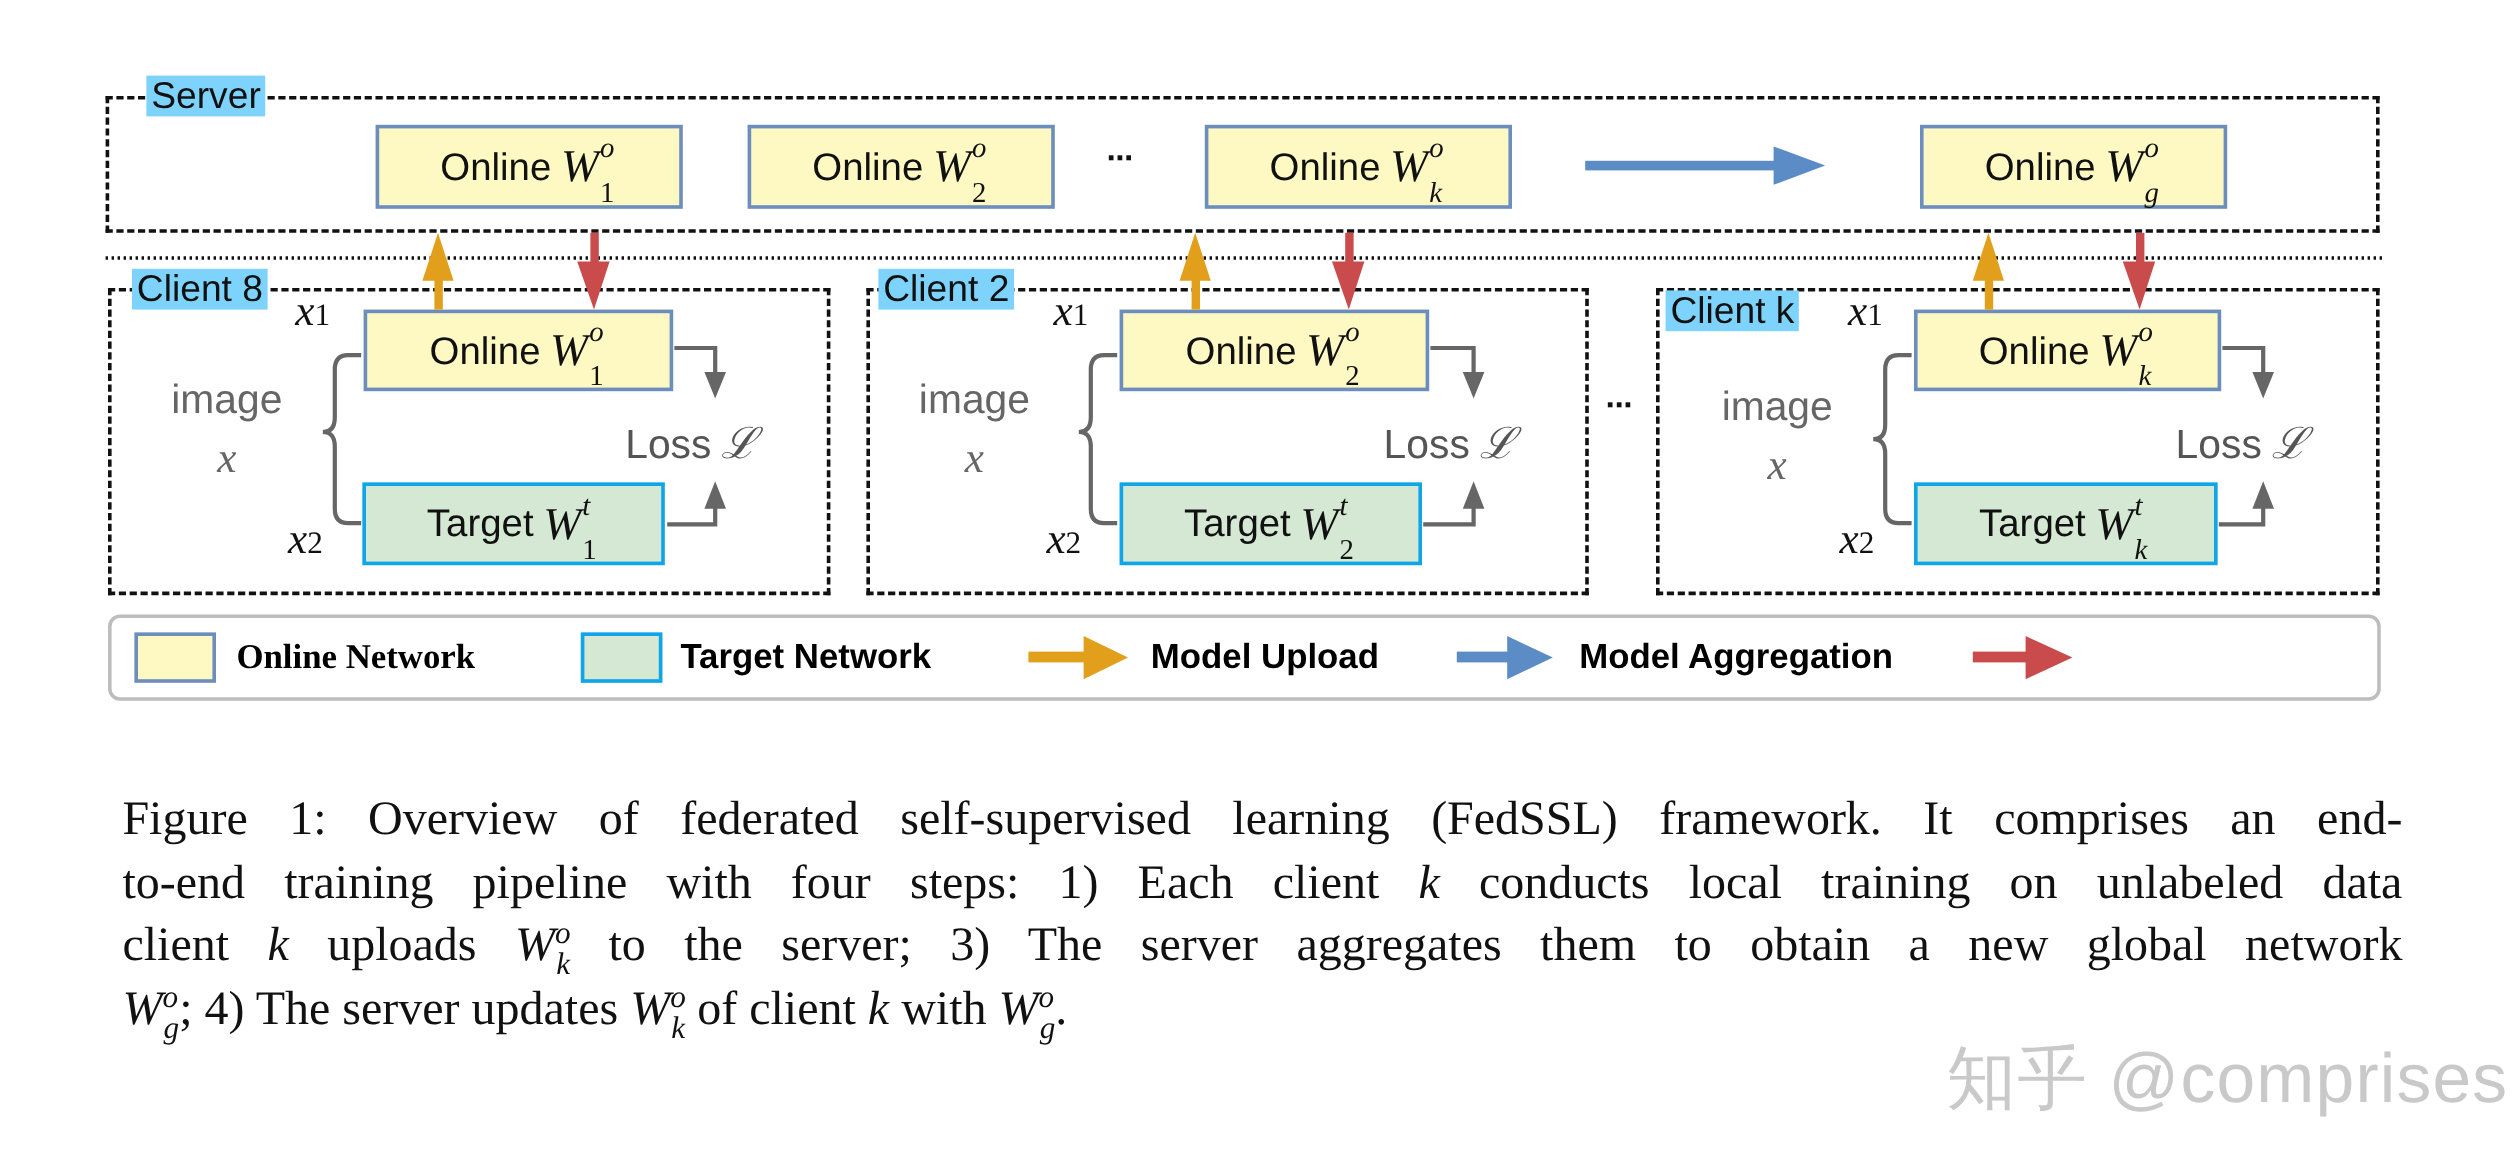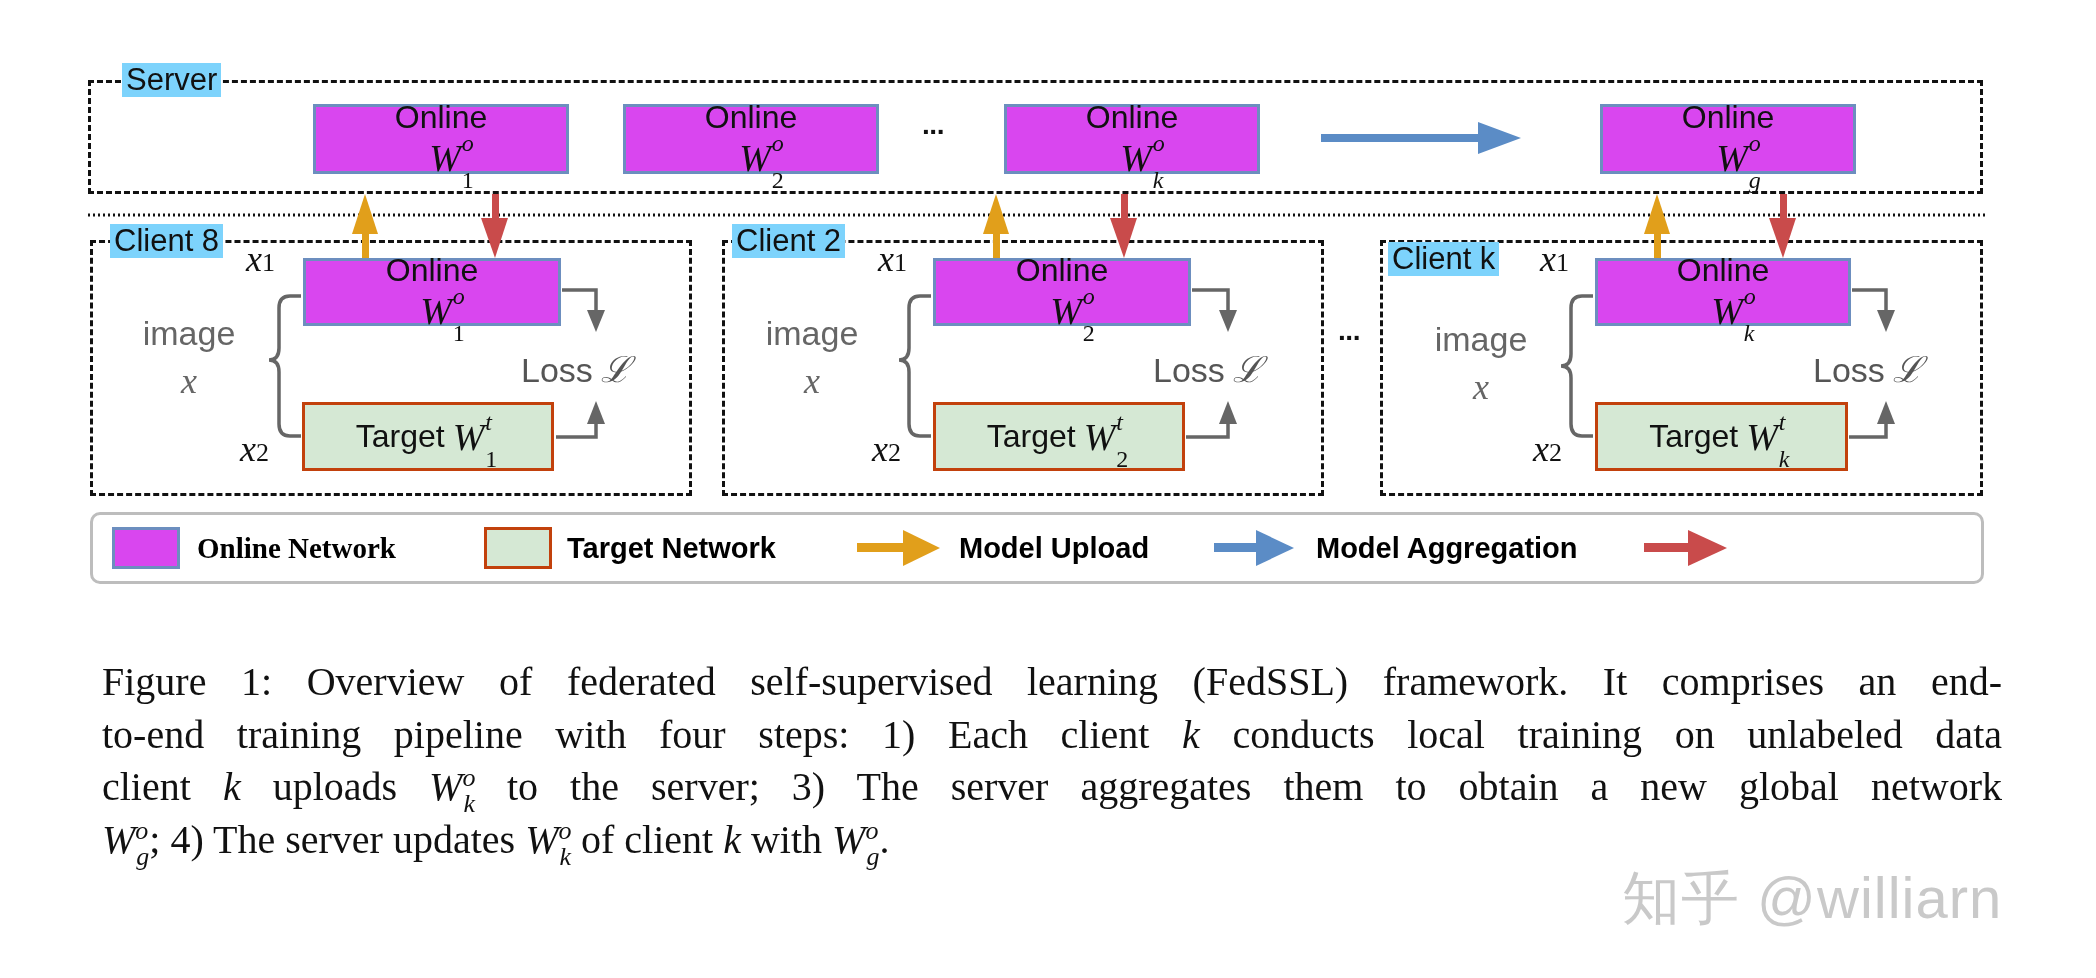--- a/index.html
+++ b/index.html
@@ -2,22 +2,22 @@
 <html><head>
 <meta charset="utf-8">
 <style>
   html, body { margin:0; padding:0; background:#ffffff; }
   body { width:2096px; height:978px; position:relative; overflow:hidden;
          font-family:"Liberation Sans", sans-serif; color:#000; }
   .dashbox { position:absolute; border:3px dashed #111; box-sizing:border-box; }
   .boxlabel { position:absolute; background:#7dd3fc; font-size:31px; line-height:34px; padding:0 4px; color:#111; }
   .net { position:absolute; box-sizing:border-box; display:flex; align-items:center; justify-content:center;
          font-size:32px; color:#111; white-space:nowrap; }
-  .online { background:#d946ef; border:3px solid #6c8ebf;flex-direction:column; }
-  .target { background:#d5e8d4; border:3px solid #c2410c; }
+  .online { background:#fef9c3; border:3px solid #6c8ebf; }
+  .target { background:#d5e8d4; border:3px solid #0ea5e9; }
   .mathW { font-family:"Liberation Serif", serif; font-style:italic; font-size:38px; margin-left:8px; position:relative; }
   .mathW sup, .mathW sub { font-size:24px; position:absolute; left:100%; margin-left:1px; font-style:italic; }
   .mathW sup { top:-6px; }
   .mathW sub { bottom:-14px; font-style:normal; }
   .mathW sub.it { font-style:italic; }
   .msp { display:inline-block; width:16px; }
   .imgtxt { position:absolute; font-size:34px; color:#666; text-align:center; width:120px; }
   .xvar { position:absolute; font-family:"Liberation Serif", serif; font-style:italic; font-size:36px; color:#666; width:120px; text-align:center; }
   .xsub { position:absolute; font-family:"Liberation Serif", serif; font-style:italic; font-size:36px; color:#111; }
   .xsub span { font-style:normal; font-size:26px; }
@@ -214,13 +214,13 @@
   <div class="item" style="left:866px;">Model Upload</div>
 </div>
 
 <div class="caption" style="top:656px;">
   <span class="cline"><span>Figure 1: Overview of federated self-supervised learning (FedSSL) framework. It comprises an end-</span></span>
   <span class="cline"><span>to-end training pipeline with four steps: 1) Each client </span><span class="cm">k</span><span> conducts local training on unlabeled data</span></span>
   <span class="cline"><span>client </span><span class="cm">k</span><span> uploads </span><span class="cm">W<span class="sp">o</span><span class="sb">k</span></span><span> to the server; 3) The server aggregates them to obtain a new global network</span></span>
   <span class="cline last"><span class="cm">W<span class="sp">o</span><span class="sb">g</span></span><span>; 4) The server updates </span><span class="cm">W<span class="sp">o</span><span class="sb">k</span></span><span> of client </span><span class="cm">k</span><span> with </span><span class="cm">W<span class="sp">o</span><span class="sb">g</span></span><span>.</span></span>
 </div>
 
-<div class="watermark">知乎 @williarn</div>
+<div class="watermark">知乎 @comprises</div>
 
 </body></html>

